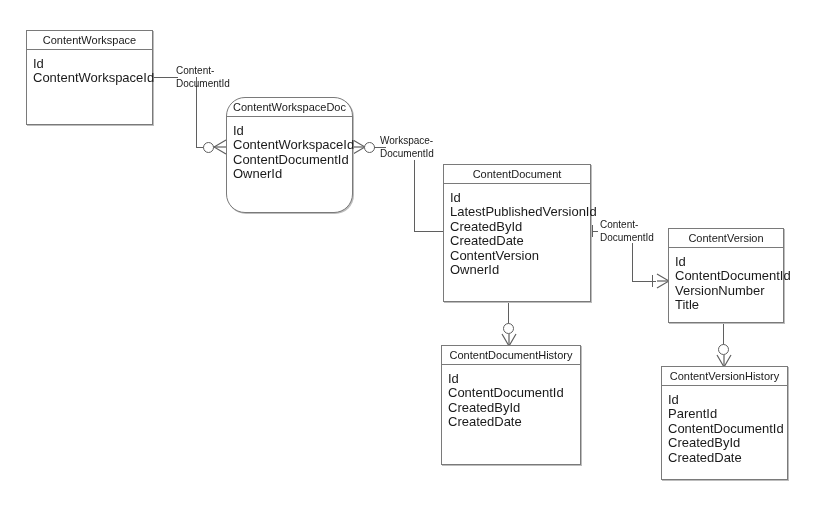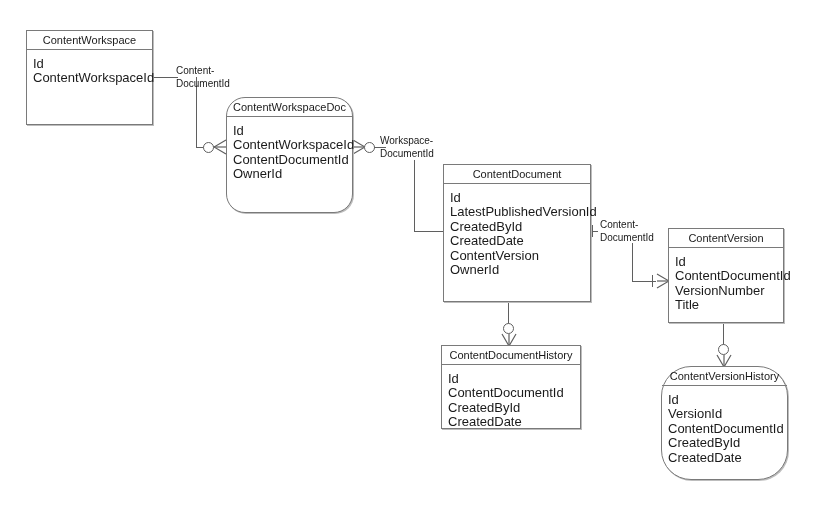--- a/index.html
+++ b/index.html
@@ -179,34 +179,34 @@
   <div class="entity" style="left:668px; top:228px; width:116px; height:95px;">
     <div class="entity-header">ContentVersion</div>
     <div class="entity-body">
       <div class="attr">Id</div>
       <div class="attr">ContentDocumentId</div>
       <div class="attr">VersionNumber</div>
       <div class="attr">Title</div>
     </div>
   </div>
 
-  <div class="entity" style="left:441px; top:345px; width:140px; height:84px;">
+  <div class="entity" style="left:441px; top:345px; width:140px; height:120px;">
     <div class="entity-header">ContentDocumentHistory</div>
     <div class="entity-body">
       <div class="attr">Id</div>
       <div class="attr">ContentDocumentId</div>
       <div class="attr">CreatedById</div>
       <div class="attr">CreatedDate</div>
     </div>
   </div>
 
-  <div class="entity" style="left:661px; top:366px; width:127px; height:114px;border-radius:30px;">
+  <div class="entity" style="left:661px; top:366px; width:127px; height:114px;">
     <div class="entity-header">ContentVersionHistory</div>
     <div class="entity-body">
       <div class="attr">Id</div>
-      <div class="attr">VersionId</div>
+      <div class="attr">ParentId</div>
       <div class="attr">ContentDocumentId</div>
       <div class="attr">CreatedById</div>
       <div class="attr">CreatedDate</div>
     </div>
   </div>
 
 </div>
 
 </body></html>

